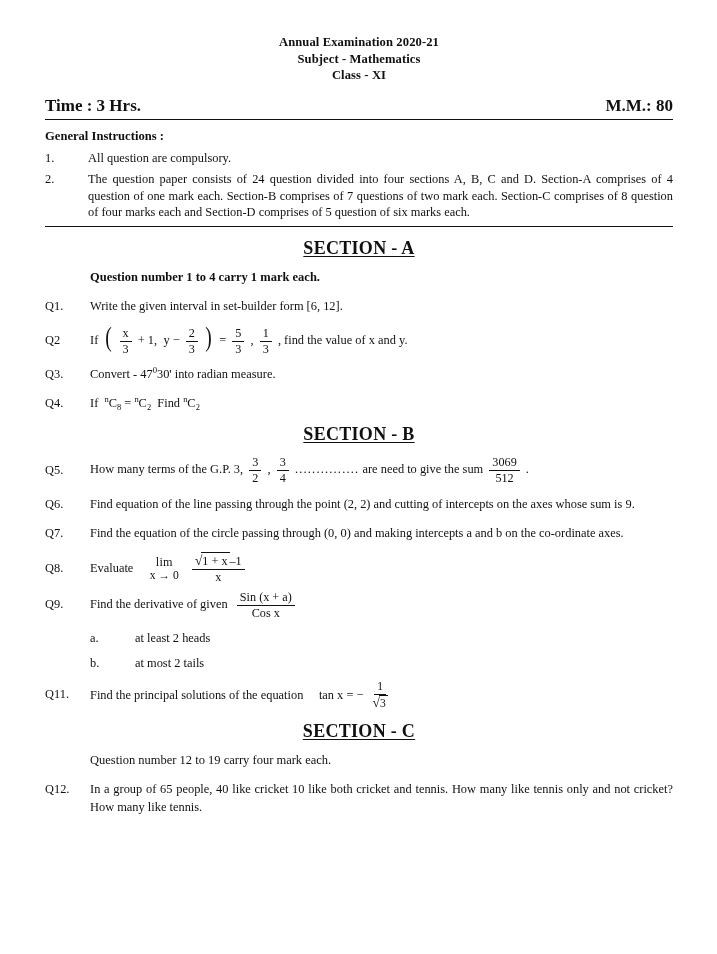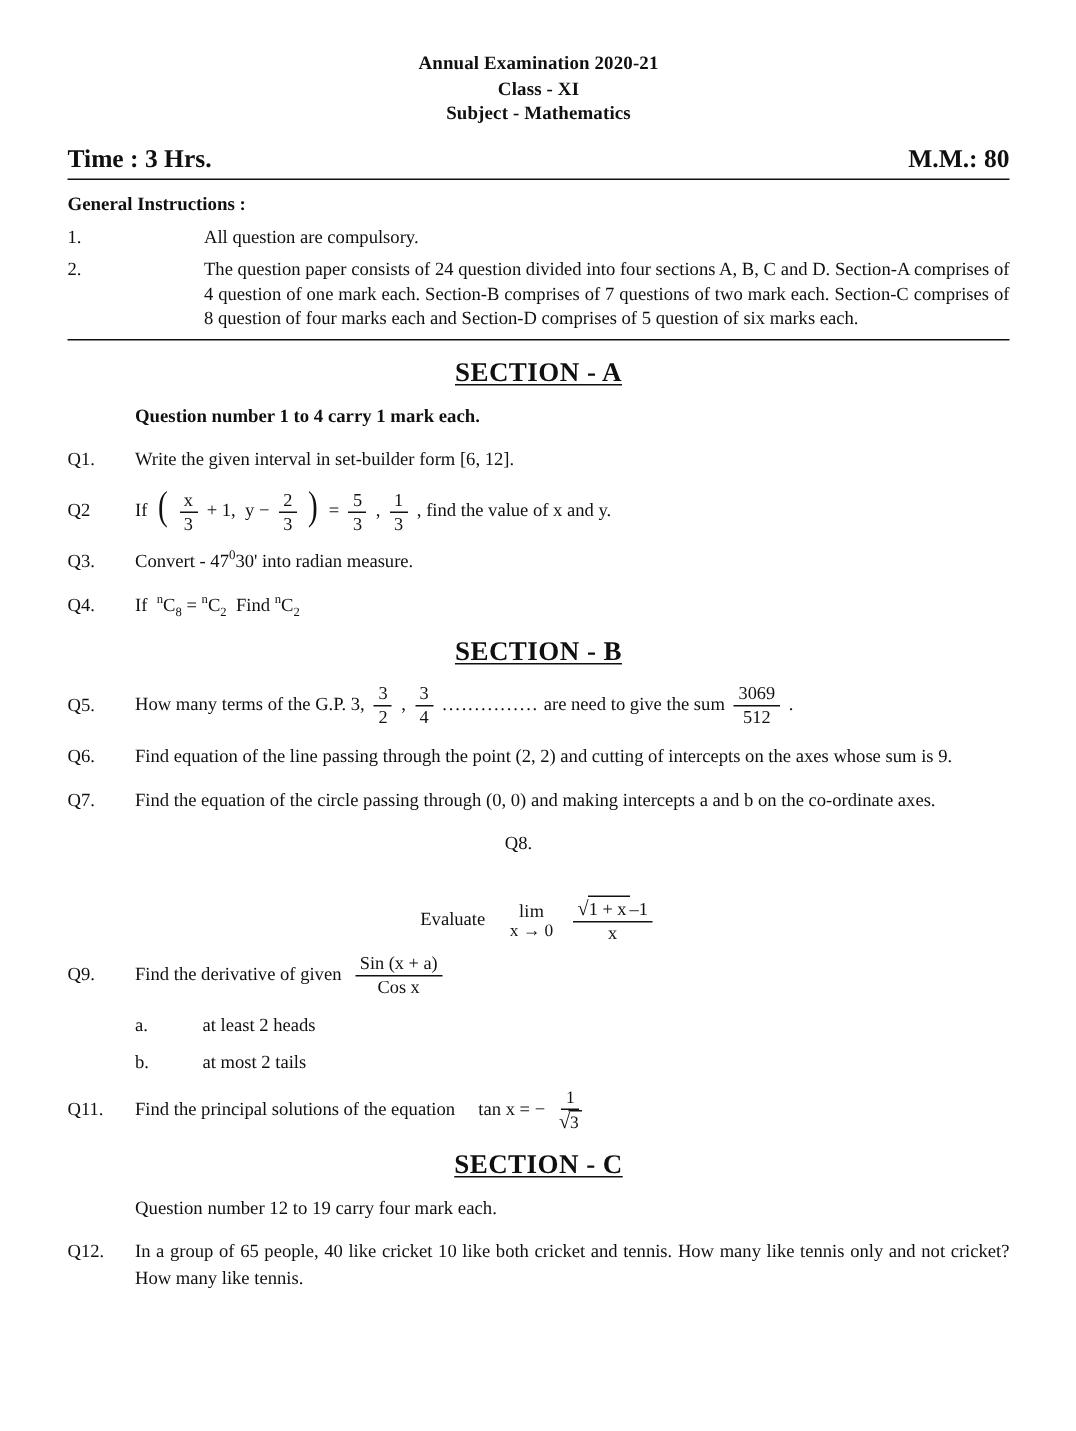--- a/index.html
+++ b/index.html
@@ -68,21 +68,20 @@
   .instr .num {
     width: 43px;
     flex: 0 0 43px;
     font-size: 12.4px;
   }
   .instr .body {
     flex: 1 1 auto;
     text-align: justify;
     text-justify: inter-word;
     font-size: 12.4px;
-    margin-left: 48px;
   }
   .instr.j2 .body { text-align: justify; }
 
   .rule-heavy {
     border-top: 1.7px solid #111;
     margin-top: 3px;
   }
 
   
   .section-title {
@@ -115,21 +114,21 @@
     font-size: 12.4px;
   }
   .q .qbody {
     flex: 1 1 auto;
     font-size: 12.4px;
   }
   .q.justify .qbody {
     text-align: justify;
     text-justify: inter-word;
   }
-  .q.tight { margin-bottom: 7px; flex-direction: column; }
+  .q.tight { margin-bottom: 7px; }
   .q.vcenter { align-items: center; }
 
   .sub {
     display: flex;
     margin-left: 45px;
     margin-bottom: 10px;
     font-size: 12.4px;
   }
   .sub .sno {
     width: 45px;
@@ -199,22 +198,22 @@
   .dots { letter-spacing: 1.2px; }
 </style>
 </head>
 <body>
 
 <div class="page">
   <div class="sheet">
 
     <div class="doc-head">
       <div>Annual Examination 2020-21</div>
+      <div>Subject - Mathematics</div>
       <div>Class - XI</div>
-      <div>Subject - Mathematics</div>
     </div>
 
     <div class="time-row">
       <span>Time : 3 Hrs.</span>
       <span>M.M.: 80</span>
     </div>
 
     <div class="gen-instr">General Instructions :</div>
 
     <div class="instr">

